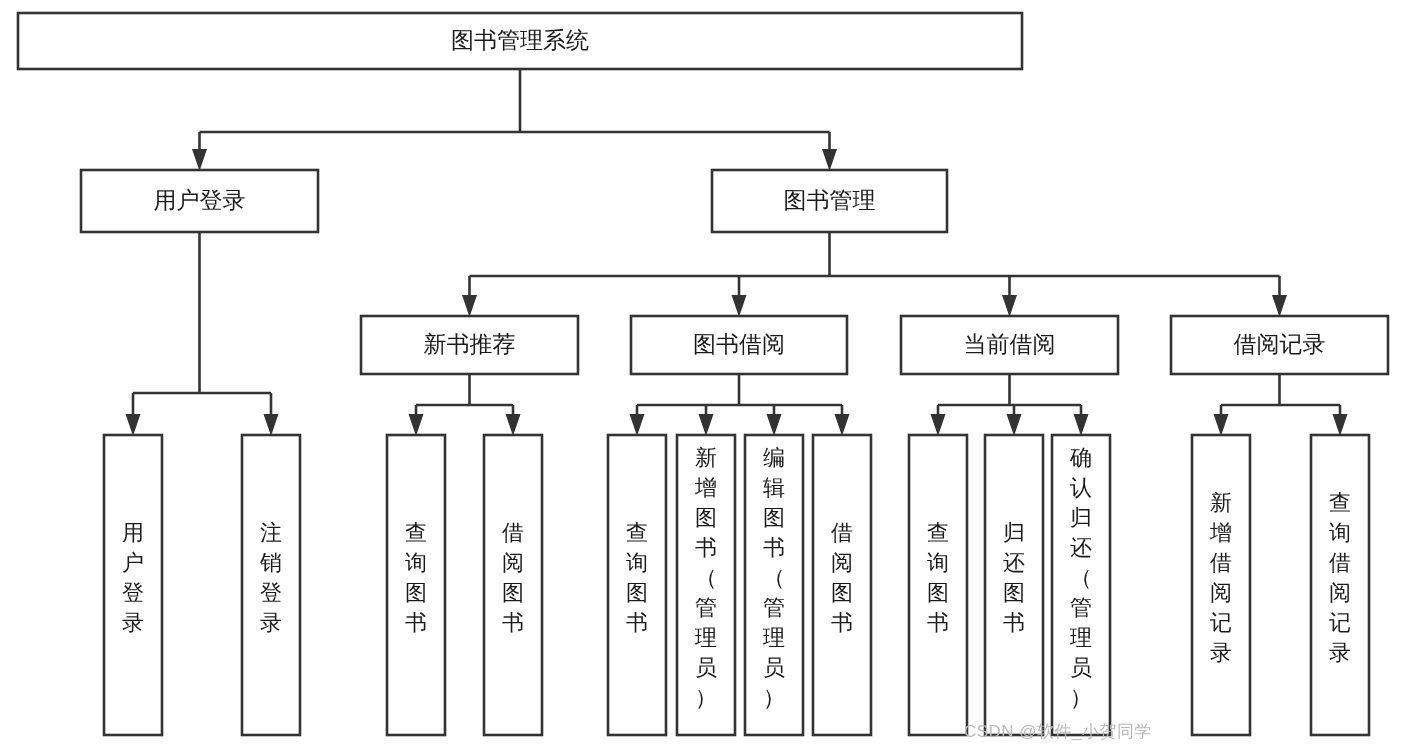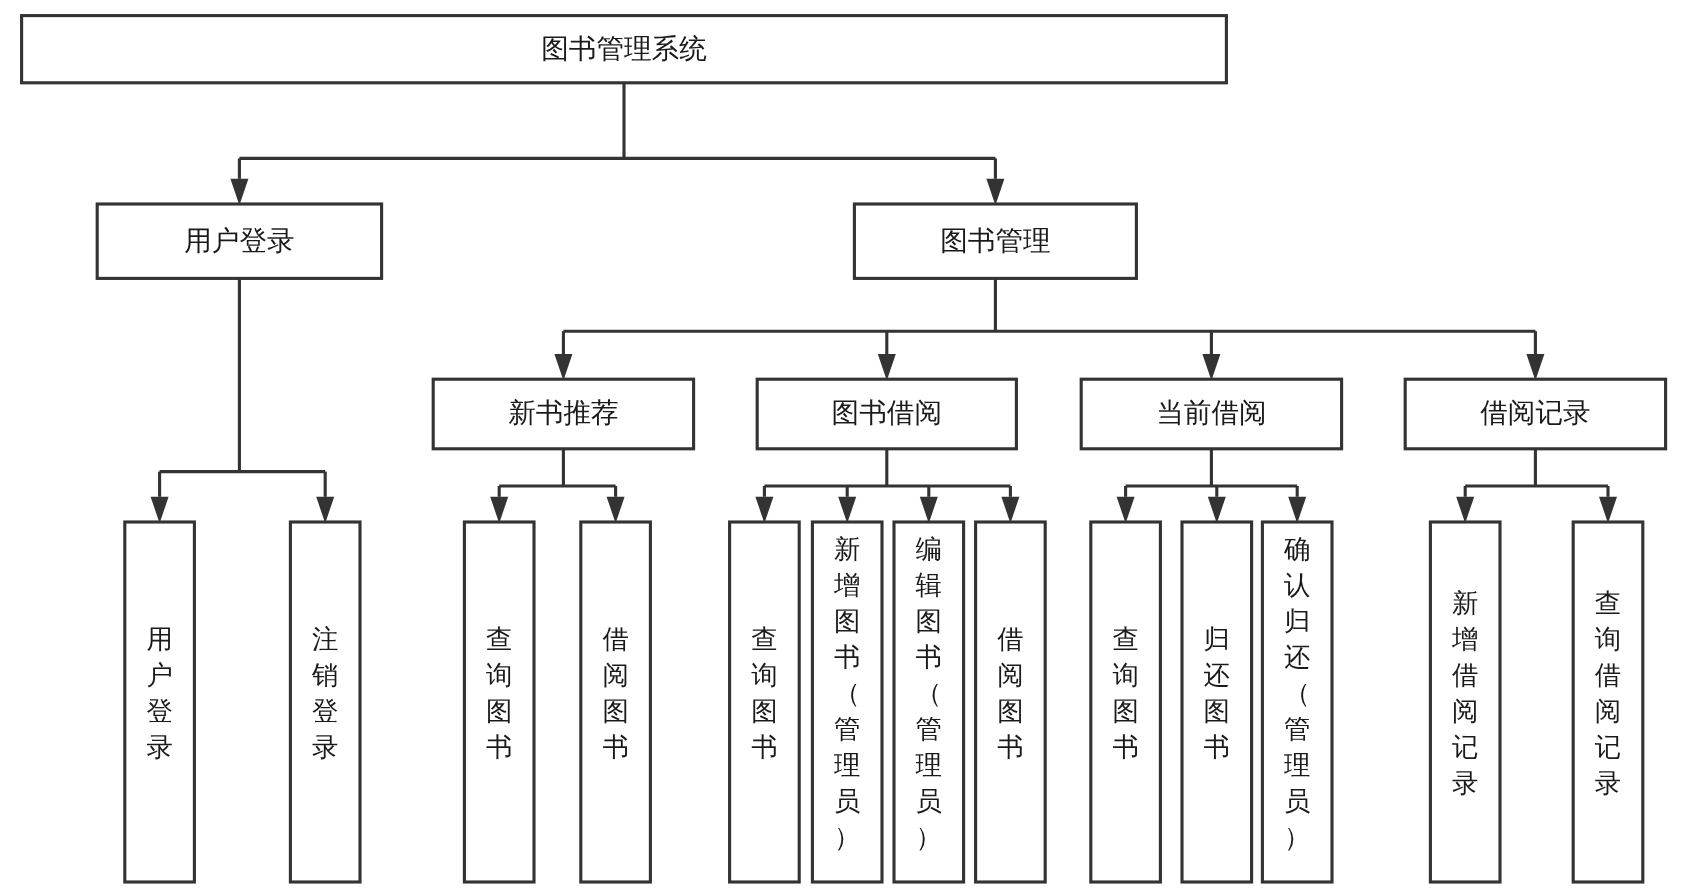--- a/index.html
+++ b/index.html
@@ -203,13 +203,14 @@
         <g>
           <rect class="node-box" x="1192" y="435" width="58" height="300"></rect>
           <text class="node-label-v" x="1221"><tspan x="1221" y="510">新</tspan><tspan x="1221" y="540">增</tspan><tspan x="1221" y="570">借</tspan><tspan x="1221" y="600">阅</tspan><tspan x="1221" y="630">记</tspan><tspan x="1221" y="660">录</tspan></text>
         </g>
         <g>
           <rect class="node-box" x="1311" y="435" width="58" height="300"></rect>
           <text class="node-label-v" x="1340"><tspan x="1340" y="510">查</tspan><tspan x="1340" y="540">询</tspan><tspan x="1340" y="570">借</tspan><tspan x="1340" y="600">阅</tspan><tspan x="1340" y="630">记</tspan><tspan x="1340" y="660">录</tspan></text>
         </g>
       </g>
   </svg>
+  <div class="watermark-text">CSDN @软件_小贺同学</div>
 </div>
 
 </body></html>

